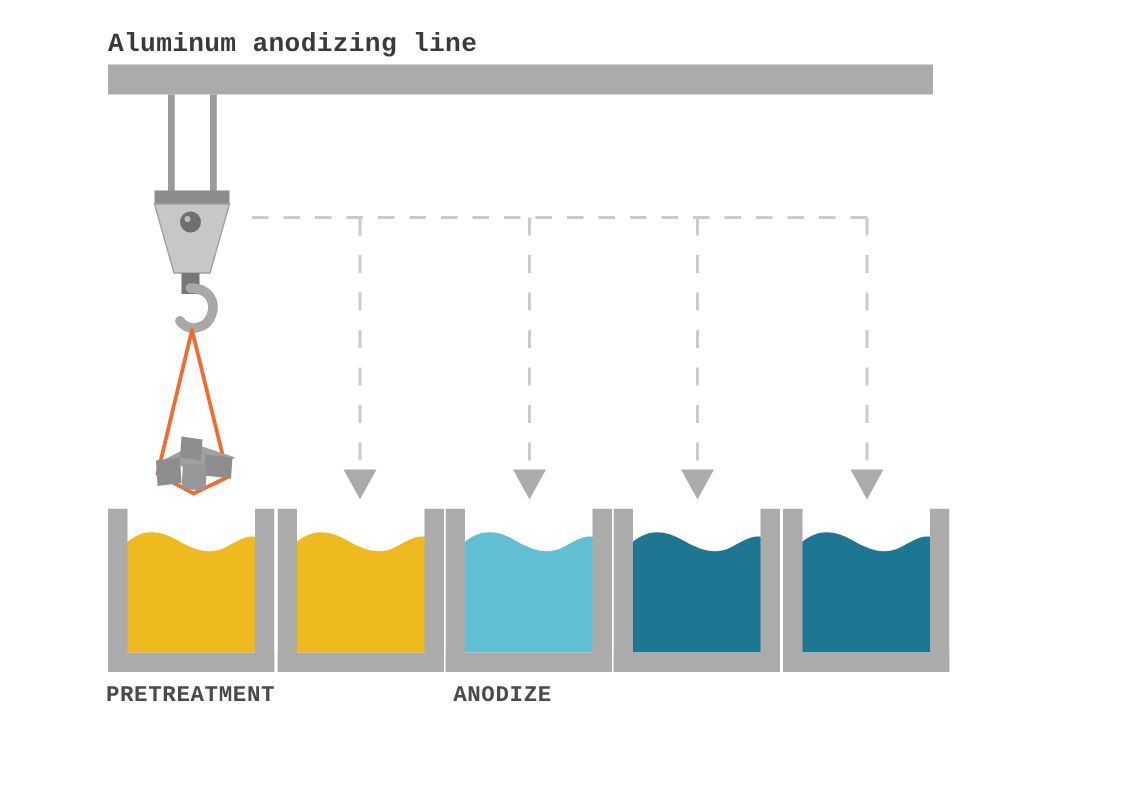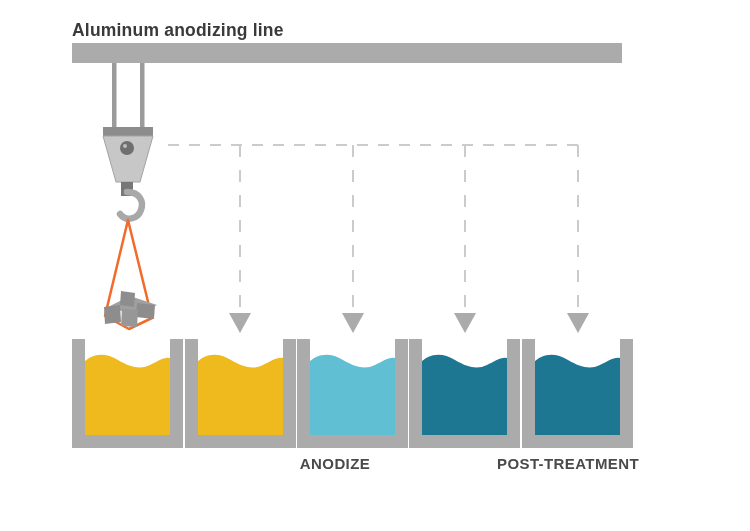--- a/index.html
+++ b/index.html
@@ -2,21 +2,21 @@
 <html><head>
 <meta charset="utf-8">
 <style>
   html, body { margin: 0; padding: 0; background: #ffffff; }
   .canvas {
     position: relative;
     width: 740px;
     height: 531px;
     background: #ffffff;
     overflow: hidden;
-    font-family: Liberation Sans, sans-serif;
+    font-family: Liberation Mono, monospace;
     border-radius: 18px;
   }
   .title {
     position: absolute;
     left: 72px;
     top: 20px;
     font-size: 17.5px;
     font-weight: bold;
     color: #3a3a3a;
     letter-spacing: 0.2px;
@@ -162,16 +162,16 @@
     <svg viewBox="0 0 111 109">
       <path d="M10,25 C20,14 33,13 46,21 C58,28 68,31 78,26 C86,22 94,16 101,20 L101,96 L10,96 Z" fill="#1E7792"></path>
       <g fill="#ababab">
         <rect x="0" y="0" width="13" height="109"></rect>
         <rect x="98" y="0" width="13" height="109"></rect>
         <rect x="0" y="96" width="111" height="13"></rect>
       </g>
     </svg>
   </div>
 
+  <div class="stage-label lbl-pre">PRETREATMENT</div>
   <div class="stage-label lbl-ano">ANODIZE</div>
-  <div class="stage-label lbl-post">POST-TREATMENT</div>
 
 </div>
 
 </body></html>

